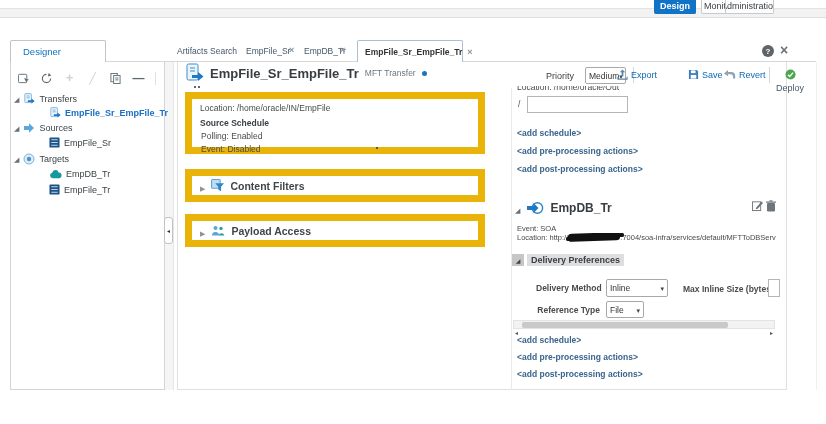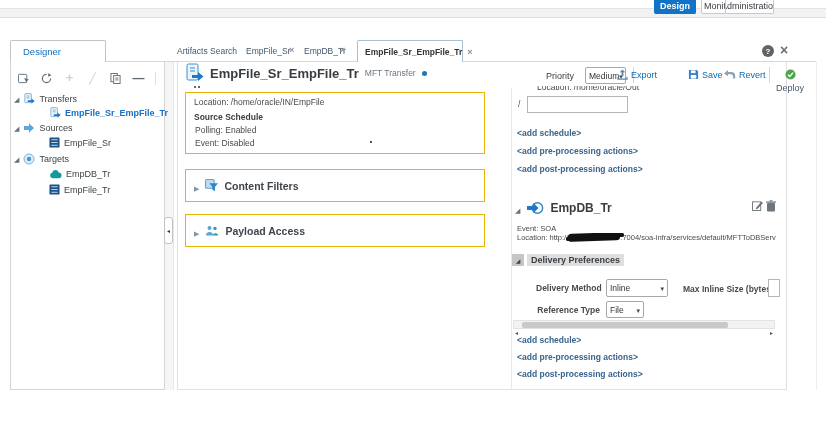--- a/index.html
+++ b/index.html
@@ -63,21 +63,21 @@
   .bluedot{width:5px;height:5px;border-radius:50%;background:#1b75bb;}
   .hsep{width:1px;height:16px;background:#d6d6d6;}
   .tool-link{display:flex;align-items:center;gap:3px;font-size:9px;color:#0d6cb5;white-space:nowrap;}
   .tool-plain{display:flex;align-items:center;gap:3px;font-size:9px;color:#44576b;white-space:nowrap;}
   .plabel{font-size:9px;color:#3a3f44;}
   .select{border:1px solid #a8a8a8;border-radius:2px;background:#fff;font-size:8.5px;color:#333;
           display:flex;align-items:center;justify-content:space-between;padding:0 3px;}
   .caret::before{content:"▾";font-size:7px;color:#444;}
 
   
-  .panelbox{border:1px solid #eab308;background:#fff;}
+  .panelbox{border:7px solid #eab308;background:#fff;}
   .stext{font-size:8.5px;color:#4a4a4a;white-space:nowrap;}
   .sbold{font-size:8.5px;font-weight:bold;color:#3a3f44;white-space:nowrap;}
   .secthead{font-size:10.5px;font-weight:bold;color:#3e454b;}
   .dot2{width:2px;height:2px;background:#666;}
   .addlink{font-size:8.5px;font-weight:bold;color:#39648c;white-space:nowrap;}
   .tiny{font-size:7.5px;color:#4a4a4a;white-space:nowrap;}
   .clipwrap{overflow:hidden;height:8px;}
   .clipwrap span{display:block;margin-top:-4px;font-size:8.5px;color:#4a4a4a;white-space:nowrap;}
   .tname{font-size:12px;font-weight:bold;color:#383d42;}
   .scribble{display:inline-block;width:52px;height:8px;background:#111;border-radius:4px/3px;
@@ -289,21 +289,21 @@
     <span class="tri-col"></span>
     <svg width="14" height="12" viewBox="0 0 14 12">
         <circle cx="4.5" cy="3" r="2" fill="#58a5d8"></circle>
         <path d="M1 10.5 a3.5 3.5 0 0 1 7 0 Z" fill="#58a5d8"></path>
         <circle cx="10" cy="3.4" r="1.7" fill="#2e9b9e"></circle>
         <path d="M7.6 10.5 a3 3 0 0 1 5.8 0 Z" fill="#2e9b9e"></path>
       </svg>
     <span class="secthead">Payload Access</span>
   </div>
 
-  <div class="abs clipwrap" style="left:537px;top:86px;width:200px;">
+  <div class="abs clipwrap" style="left:517px;top:86px;width:200px;">
     <span>Location: /home/oracle/Out</span>
   </div>
   <span class="abs stext" style="left:518px;top:99px;">/</span>
   <input class="abs inputbox" style="left: 527px; top: 96px; width: 101px; height: 17px;">
 
   <span class="abs addlink" style="left:517px;top:128px;">&lt;add schedule&gt;</span>
   <span class="abs addlink" style="left:517px;top:146px;">&lt;add pre-processing actions&gt;</span>
   <span class="abs addlink" style="left:517px;top:164px;">&lt;add post-processing actions&gt;</span>
 
   <div class="abs row" style="left:515px;top:199px;gap:6px;">

